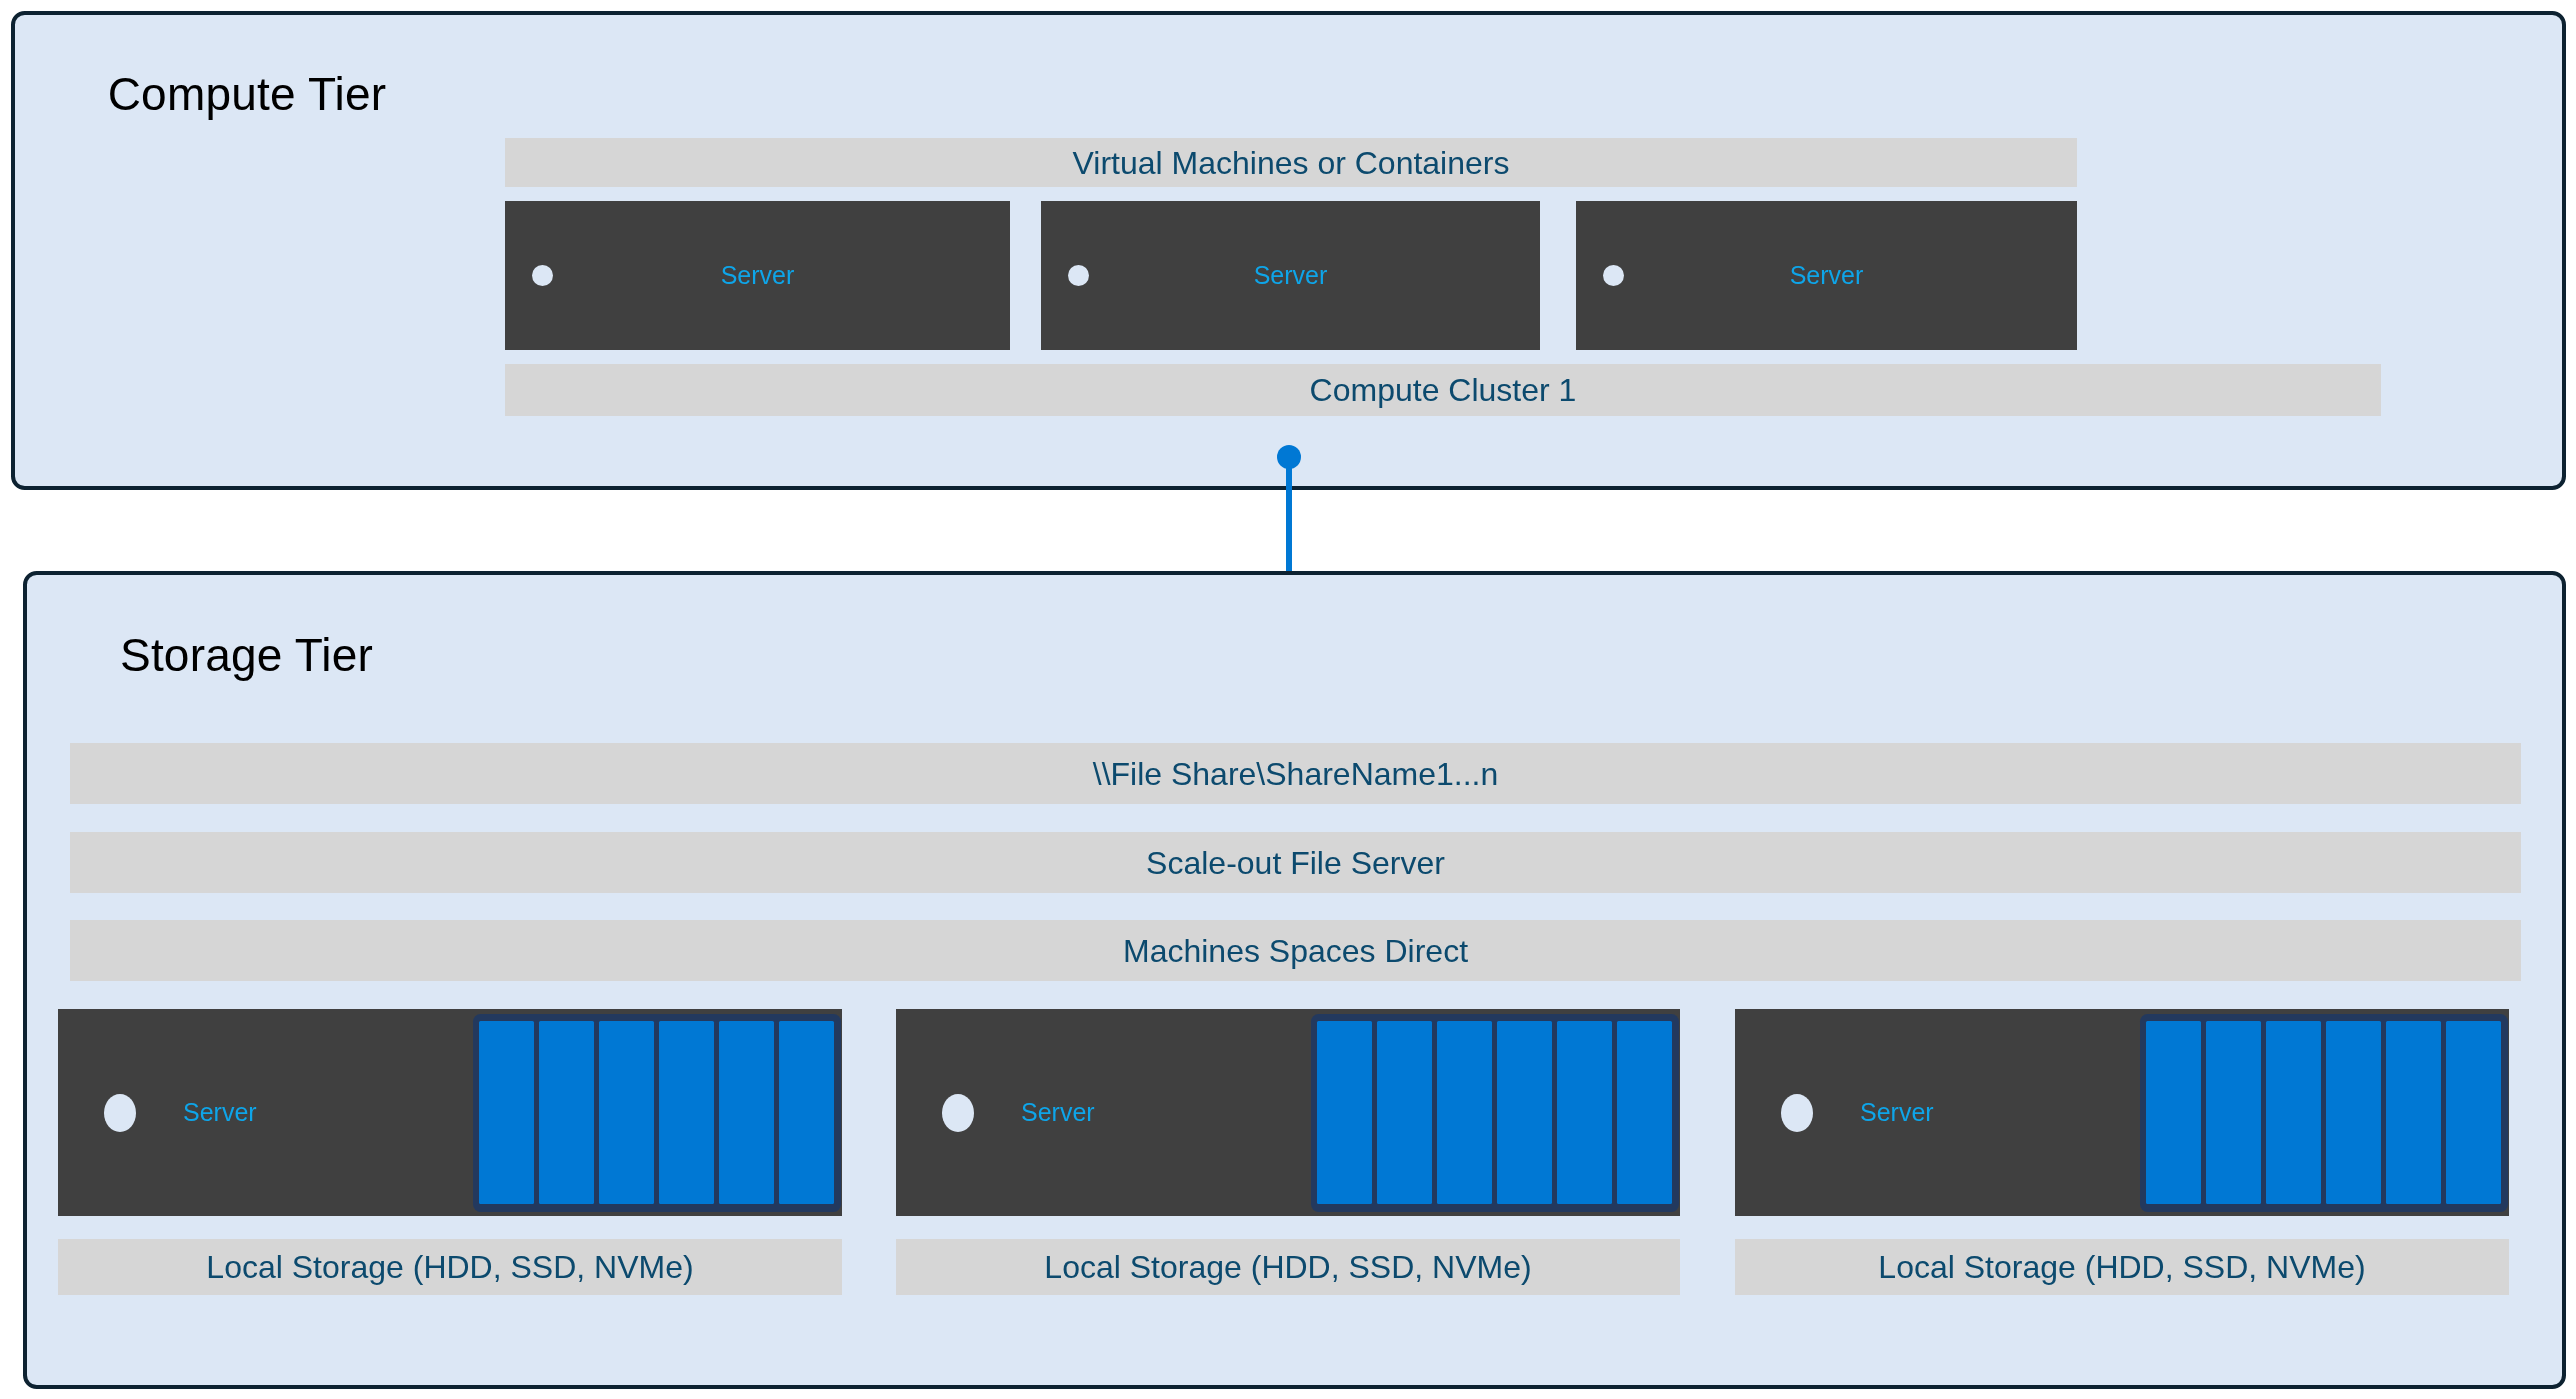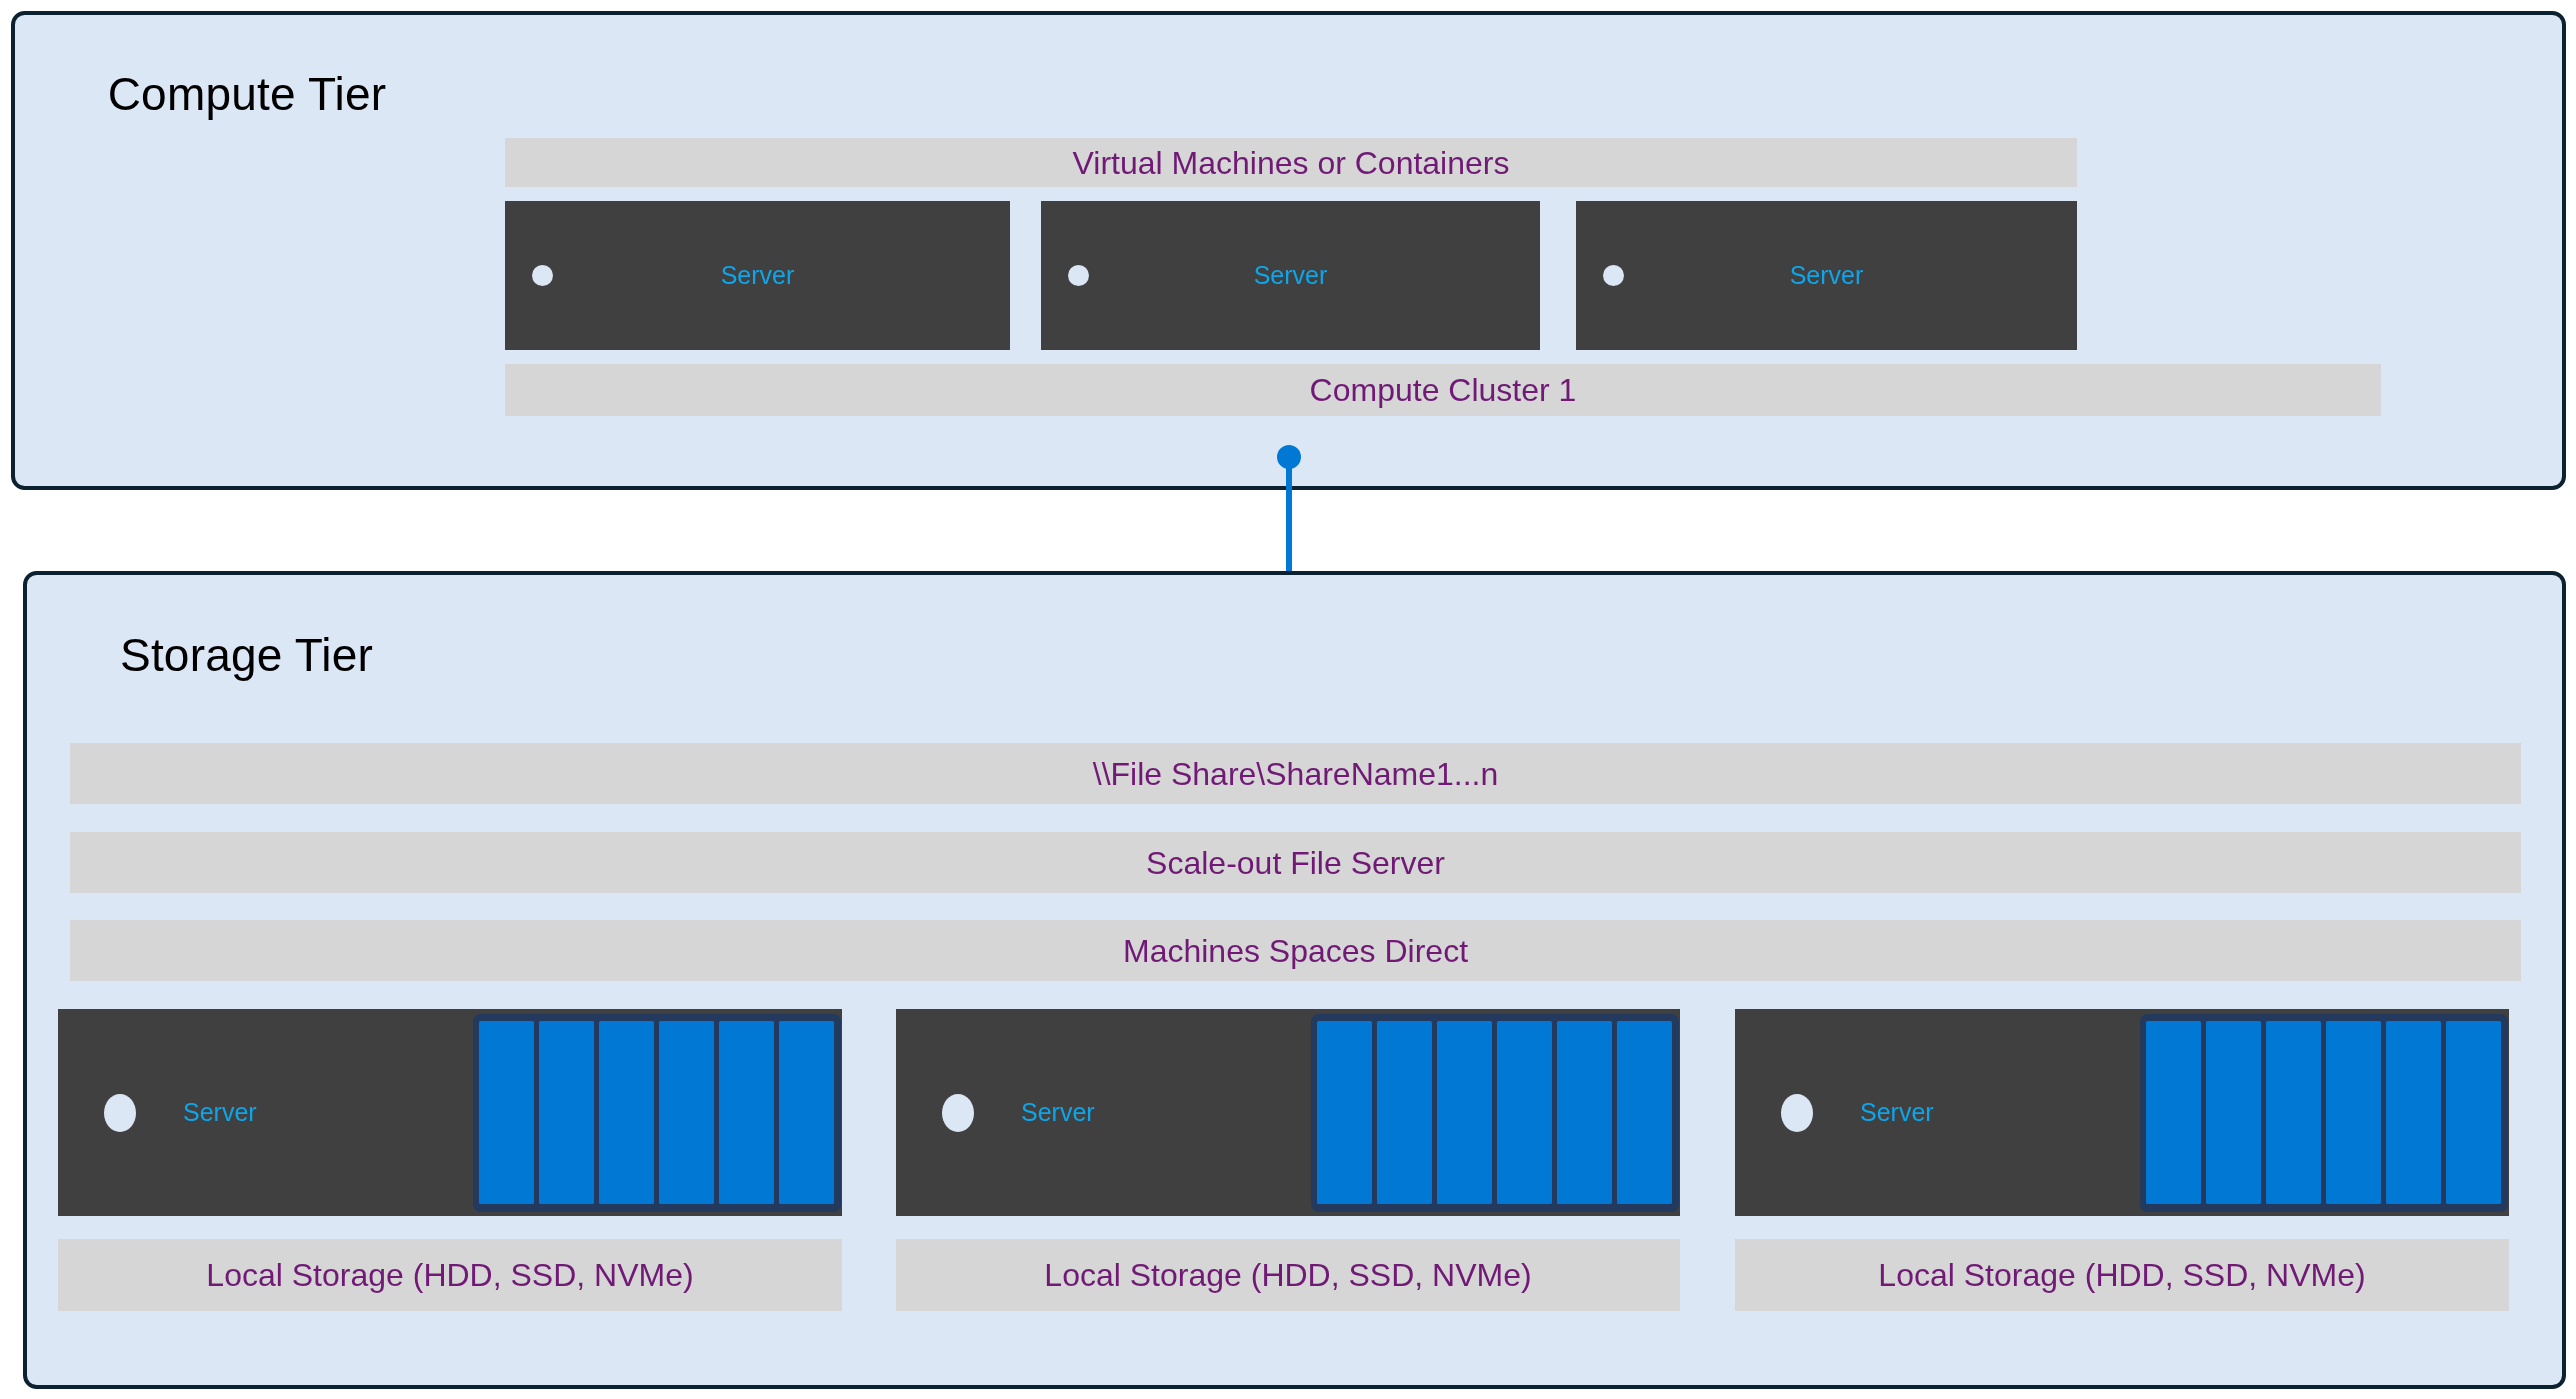--- a/index.html
+++ b/index.html
@@ -51,21 +51,21 @@
   .gray-bar {
     position: absolute;
     background: #d6d6d6;
     display: flex;
     align-items: center;
     justify-content: center;
     box-sizing: border-box;
   }
   .gray-bar > .bar-label {
     font-size: 32px;
-    color: #701a75;
+    color: #0c4a6e;
     white-space: nowrap;
     line-height: 1;
   }
 
   
   .server-box {
     position: absolute;
     background: #404040;
     box-sizing: border-box;
     display: flex;
@@ -216,21 +216,21 @@
   }
   .disk {
     flex: 1 1 0;
     height: 100%;
     background: #0078d4;
     border-radius: 1.5px;
   }
   .storage-local-bar {
     position: relative;
     margin-top: 23px;
-    height: 72px;
+    height: 56px;
   }
 </style>
 </head>
 <body>
 
 <div class="tier" id="compute-tier">
 
   <div class="tier-title">Compute Tier</div>
 </div>
 

